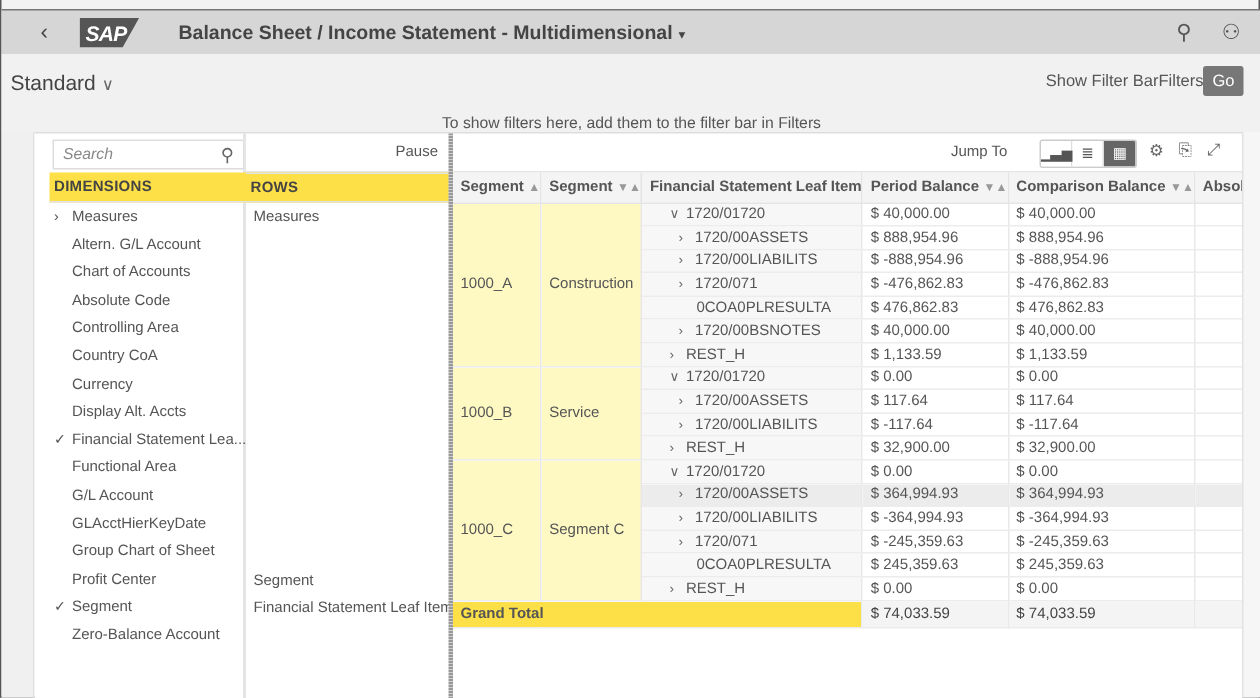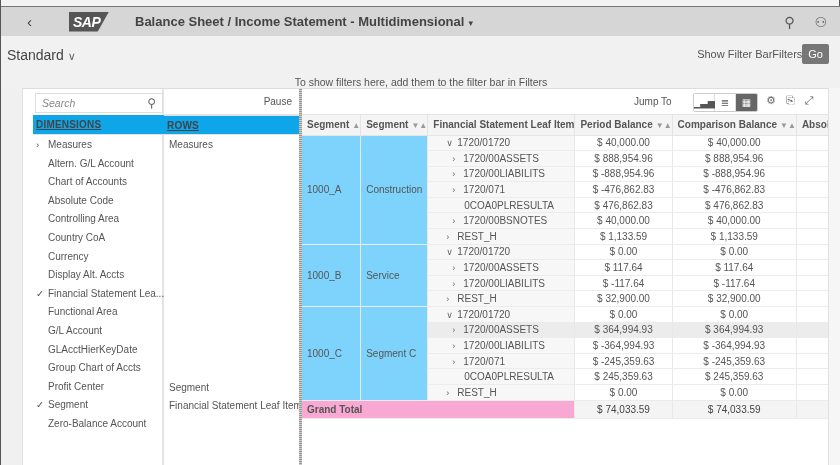--- a/index.html
+++ b/index.html
@@ -2,21 +2,21 @@
 <html><head>
 <meta charset="utf-8">
 <style>
   * { box-sizing: border-box; margin: 0; padding: 0; }
   html, body { width: 840px; height: 465px; overflow: hidden; background: #f3f3f3; font-family: "Liberation Sans", "DejaVu Sans", sans-serif; color: #333; }
   .frame { position: absolute; left: 0; top: 0; width: 840px; height: 465px; border: 1px solid #555; border-top: none; }
 
   
   .shell { position: absolute; left: 0; top: 6px; width: 840px; height: 30px; background: #d6d6d6; border-top: 1px solid #777; display: flex; align-items: center; }
   .shell .back { width: 26px; margin-left: 26px; font-size: 15px; color: #444; cursor: pointer; }
-  .logo { width: 40px; height: 20px; margin-left: 16px; position: relative; }
+  .logo { width: 40px; height: 20px; margin-left: 0; position: relative; }
   .logo .bg { position: absolute; left: 0; top: 0; width: 40px; height: 20px; background: #555; clip-path: polygon(0 0, 100% 0, 72% 100%, 0 100%); }
   .logo .txt { position: absolute; left: 4px; top: 2px; font-weight: bold; font-style: italic; color: #fff; font-size: 14px; letter-spacing: -0.5px; }
   .shell .title { margin-left: 26px; font-size: 13px; font-weight: bold; color: #444; }
   .shell .title .caret { font-size: 9px; margin-left: 4px; }
   .shell .right { margin-left: auto; display: flex; gap: 20px; margin-right: 14px; color: #555; font-size: 14px; }
 
   
   .variantbar { position: absolute; left: 0; top: 36px; width: 840px; height: 52px; background: #f1f1f1; }
   .variant { position: absolute; left: 6px; top: 11px; font-size: 14px; color: #444; cursor: pointer; }
   .variant .chev { font-size: 11px; margin-left: 4px; color: #666; }
@@ -25,21 +25,21 @@
   .hint { position: absolute; left: 0; right: 0; top: 40px; text-align: center; font-size: 10.5px; color: #555; }
 
   
   .content { position: absolute; left: 22px; top: 88px; width: 805px; height: 409px; background: #fff; border-top: 1px solid #ddd; }
   .left-strip { position: absolute; left: 0; top: 88px; width: 22px; height: 377px; background: #f0f0f0; border-right: 1px solid #e0e0e0; }
   .right-strip { position: absolute; left: 827px; top: 88px; width: 12px; height: 377px; background: #f6f6f6; border-left: 1px solid #e2e2e2; }
 
   .dims { position: absolute; left: 10px; top: 0; width: 131px; height: 377px; border-right: 2px solid #e4e4e4; }
   .search { position: absolute; left: 2px; top: 4px; width: 128px; height: 20px; border: 1px solid #ddd; background: #fff; font-size: 10.5px; font-style: italic; color: #888; padding: 3px 6px; }
   .search .ico { position: absolute; right: 6px; top: 2px; font-style: normal; color: #666; font-size: 12px; }
-  .sec-head { font-size: 10px; font-weight: bold; color: #444; background: #0ea5e9; height: 20px; line-height: 20px; padding-left: 3px; border-bottom: 1px solid #e2e2e2; letter-spacing: 0.2px; text-decoration: underline; }
+  .sec-head { font-size: 10px; font-weight: bold; color: #444; background: #fde047; height: 20px; line-height: 20px; padding-left: 3px; border-bottom: 1px solid #e2e2e2; letter-spacing: 0.2px; }
   .dims .sec-head { position: absolute; left: 0; top: 26px; width: 131px; }
   .dim-list { position: absolute; left: 0; top: 47px; width: 131px; }
   .dim-item { height: 18.6px; line-height: 18.6px; font-size: 10px; color: #555; padding-left: 15px; position: relative; white-space: nowrap; overflow: hidden; cursor: pointer; }
   .dim-item .mark { position: absolute; left: 3px; top: 0; font-size: 9.5px; color: #555; }
 
   .cols { position: absolute; left: 141px; top: 0; width: 135px; height: 377px; }
   .pause-bar { position: absolute; left: 0; top: 0; width: 135px; height: 26px; border-bottom: 1px solid #e4e4e4; font-size: 10px; color: #555; text-align: right; padding-right: 7px; line-height: 26px; }
   .cols .sec-head { position: absolute; left: 0; top: 26px; width: 135px; }
   .col-item { position: absolute; left: 5px; font-size: 10px; color: #555; }
   .rows-head { position: absolute; left: 0; top: 268px; width: 135px; border-top: 1px solid #e2e2e2; }
@@ -54,25 +54,25 @@
   .view-seg { position: absolute; left: 391px; top: 4px; display: flex; border: 1px solid #ccc; border-radius: 2px; overflow: hidden; }
   .view-seg div { width: 21px; height: 17px; display: flex; align-items: center; justify-content: center; font-size: 10px; color: #555; background: #fff; border-right: 1px solid #ddd; cursor: pointer; }
   .view-seg div.active { background: #666; color: #fff; border-right: none; }
   .tb-icons { position: absolute; left: 464px; top: 5px; display: flex; gap: 10px; font-size: 11px; color: #666; }
   .tb-icons span { cursor: pointer; }
 
   table.grid { position: absolute; left: 0; top: 26px; border-collapse: collapse; font-size: 10px; color: #555; table-layout: fixed; }
   table.grid th { height: 20px; font-weight: bold; color: #555; background: #f4f4f4; border-right: 1px solid #e4e4e4; border-bottom: 1px solid #e4e4e4; text-align: left; padding-left: 5px; white-space: nowrap; overflow: hidden; font-size: 10px; }
   table.grid th .sort { font-size: 8px; color: #999; margin-left: 3px; font-weight: normal; }
   table.grid td { height: 15.6px; border-right: 1px solid #e8e8e8; border-bottom: 1px solid #ececec; white-space: nowrap; overflow: hidden; padding: 0 5px; }
-  td.seg { background: #7dd3fc; vertical-align: middle; border-bottom: 1px solid #dcdcdc; }
+  td.seg { background: #fef9c3; vertical-align: middle; border-bottom: 1px solid #dcdcdc; }
   td.leaf { background: #f7f7f7; }
-  td.num { text-align: center; padding-right: 8px; background: #fff; }
+  td.num { text-align: left; padding-right: 8px; background: #fff; }
   tr.shade td.leaf, tr.shade td.num { background: #ececec; }
-  tr.total td { background: #f9a8d4; font-weight: bold; height: 18px; }
+  tr.total td { background: #fde047; font-weight: bold; height: 18px; }
   tr.total td.num { background: #f4f4f4; font-weight: normal; color: #444; }
   .ind1 { padding-left: 12px; }
   .ind2 { padding-left: 33px; }
   .exp { display: inline-block; width: 11px; font-size: 9px; color: #666; }
 </style>
 </head>
 <body>
 
 <div class="frame">
 
@@ -116,21 +116,21 @@
         <div class="dim-item"><span class="mark"></span><span>Chart of Accounts</span></div>
         <div class="dim-item"><span class="mark"></span><span>Absolute Code</span></div>
         <div class="dim-item"><span class="mark"></span><span>Controlling Area</span></div>
         <div class="dim-item"><span class="mark"></span><span>Country CoA</span></div>
         <div class="dim-item"><span class="mark"></span><span>Currency</span></div>
         <div class="dim-item"><span class="mark"></span><span>Display Alt. Accts</span></div>
         <div class="dim-item"><span class="mark">✓</span><span>Financial Statement Lea...</span></div>
         <div class="dim-item"><span class="mark"></span><span>Functional Area</span></div>
         <div class="dim-item"><span class="mark"></span><span>G/L Account</span></div>
         <div class="dim-item"><span class="mark"></span><span>GLAcctHierKeyDate</span></div>
-        <div class="dim-item"><span class="mark"></span><span>Group Chart of Accts</span></div>
+        <div class="dim-item"><span class="mark"></span><span>Group Chart of Sheet</span></div>
         <div class="dim-item"><span class="mark"></span><span>Profit Center</span></div>
         <div class="dim-item"><span class="mark">✓</span><span>Segment</span></div>
         <div class="dim-item"><span class="mark"></span><span>Zero-Balance Account</span></div>
       </div>
     </div>
 
     <div class="cols">
       <div class="pause-bar">Pause</div>
       <div class="sec-head">COLUMNS</div>
       <div class="col-item" style="top:50px">Measures</div>

